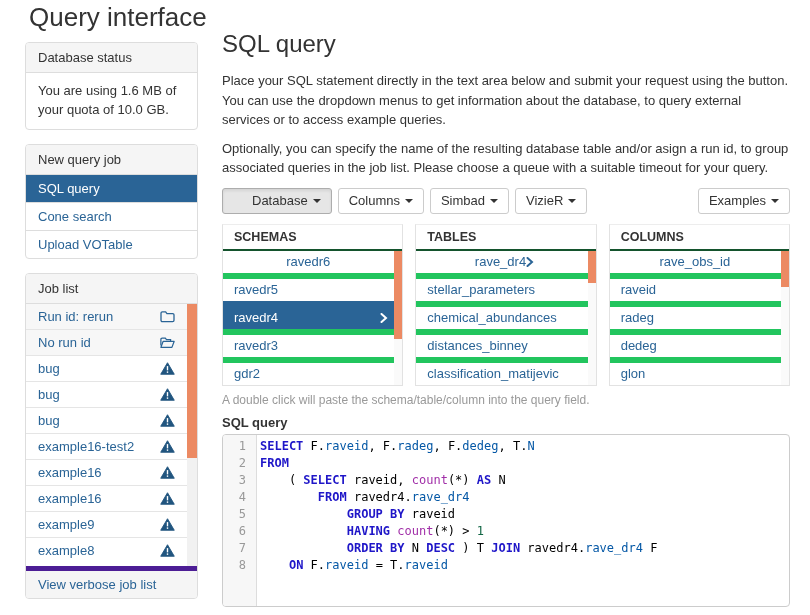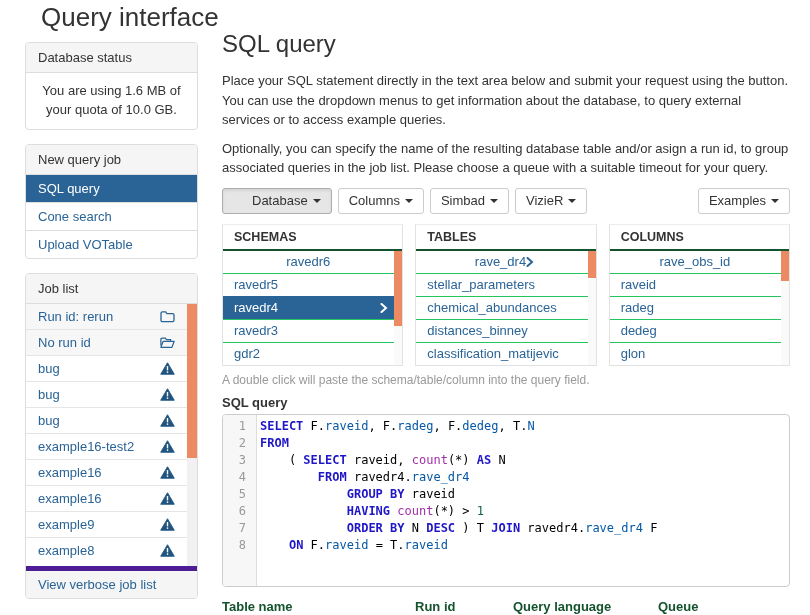--- a/index.html
+++ b/index.html
@@ -1,27 +1,27 @@
 <!DOCTYPE html>
 <html><head>
 <meta charset="utf-8">
 <style>
   html,body{margin:0;padding:0;}
   body{
     width:810px;height:615px;overflow:hidden;position:relative;
     background:#fff;color:#333;
     font-family:"Liberation Sans",sans-serif;font-size:13px;
   }
-  h1.page-title{position:absolute;left:41px;top:2px;margin:0;font-size:26px;font-weight:500;color:#333;}
+  h1.page-title{position:absolute;left:29px;top:2px;margin:0;font-size:26px;font-weight:500;color:#333;}
 
   
   .sidebar{position:absolute;left:25px;top:42px;width:173px;}
   .panel{border:1px solid #ddd;border-radius:4px;margin-bottom:14px;background:#fff;overflow:hidden;}
   .panel-head{background:#f5f5f5;border-bottom:1px solid #ddd;padding:7px 12px;font-size:13px;color:#333;}
-  .panel-body{padding:9px 12px;font-size:13px;line-height:1.45;text-align:center;}
+  .panel-body{padding:9px 12px;font-size:13px;line-height:1.45;}
   .panel-item{padding:6px 12px;font-size:13px;color:#2a6496;border-top:1px solid #ddd;cursor:pointer;}
   .panel-item:first-child{border-top:none;}
   .panel-item.active{background:#2a6496;color:#fff;}
   .job-list{position:relative;height:262px;overflow:hidden;}
   .job-row{display:flex;justify-content:space-between;align-items:center;
     padding:5px 22px 5px 12px;border-top:1px solid #e5e5e5;cursor:pointer;background:#fff;}
   .job-row:first-child{border-top:none;}
   .job-row.group{background:#f7f7f7;}
   .job-label{color:#2a6496;font-size:13px;white-space:nowrap;overflow:hidden;}
   .job-icon{display:flex;flex:none;}
@@ -41,21 +41,21 @@
   .btn.active{background:#e6e6e6;border-color:#adadad;box-shadow:inset 0 2px 3px rgba(0,0,0,.08);padding-left:29px;}
   .tb-examples{margin-left:auto;}
   .caret{display:inline-block;width:0;height:0;border-left:4px solid transparent;
     border-right:4px solid transparent;border-top:4px solid #333;margin-left:5px;vertical-align:middle;}
 
   .browser{display:flex;gap:12px;}
   .bcol{flex:1;border:1px solid #e2e2e2;border-top-color:#ededed;background:#fff;min-width:0;}
   .bhead{font-weight:bold;font-size:12.5px;padding:5px 11px;border-bottom:2px solid #14532d;color:#333;}
   .blist{position:relative;}
   .brow{display:flex;align-items:center;justify-content:space-between;
-    padding:3px 20px 3px 11px;font-size:13px;color:#2a6496;border-top:1px solid #22c55e;
+    padding:3px 20px 3px 11px;font-size:13px;color:#2a6496;border-top:6px solid #22c55e;
     cursor:pointer;min-height:16px;white-space:nowrap;}
   .brow:first-child{border-top:none;justify-content:center;}
   .brow.selected{background:#2a6496;color:#fff;border-top-color:#2a6496;}
   .brow .chev{display:flex;margin-right:-6px;flex:none;}
   .btrack{position:absolute;top:0;right:0;bottom:0;width:8px;background:#fafafa;cursor:pointer;}
   .bthumb{width:100%;background:#ec8a63;}
 
   .note{color:#999;font-size:12px;margin:7px 0 8px;}
   .ed-label{font-weight:bold;font-size:13px;margin-bottom:4px;color:#333;}
   .editor{position:relative;border:1px solid #ccc;border-radius:4px;height:168px;

